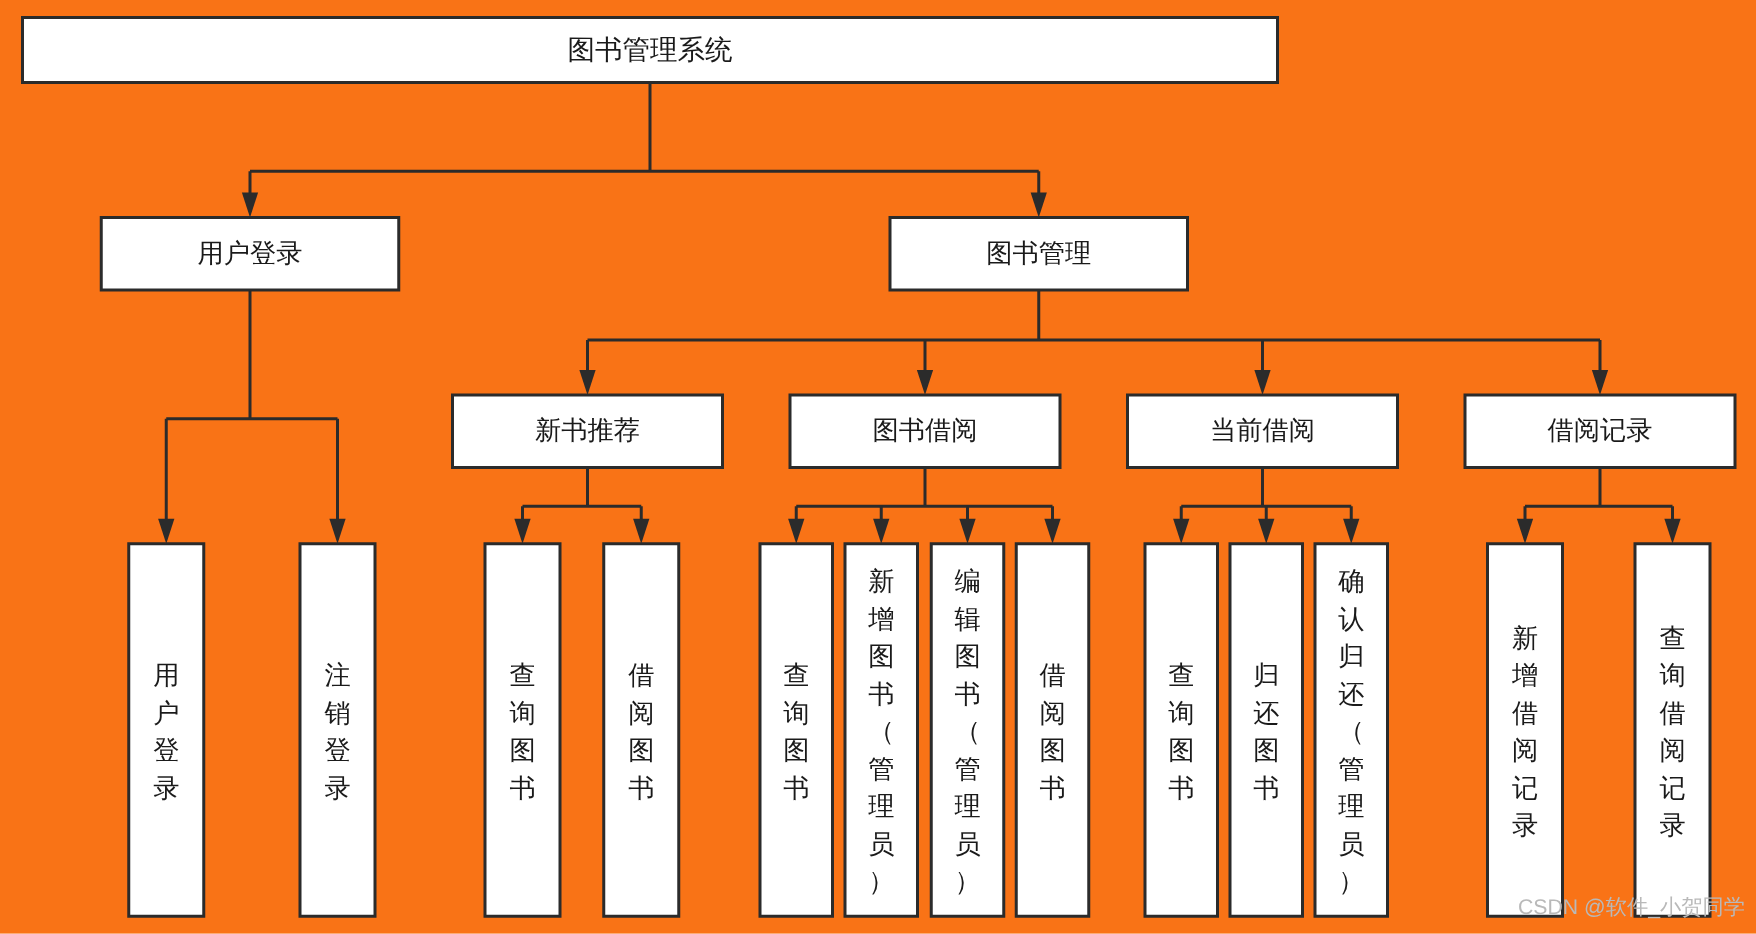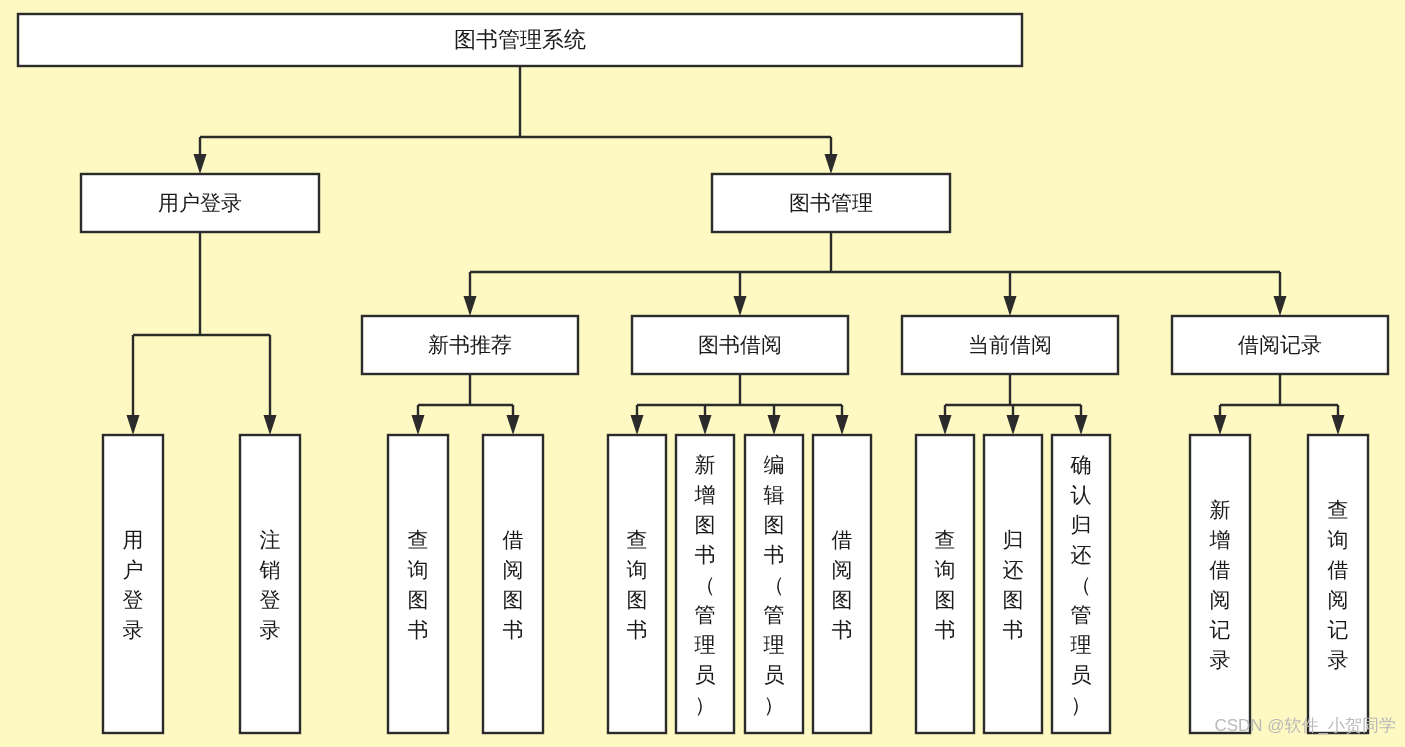--- a/index.html
+++ b/index.html
@@ -8,21 +8,21 @@
     padding: 0;
     background: #ffffff;
   }
   body {
     font-family: "Liberation Sans", "DejaVu Sans", sans-serif;
   }
   #diagram-root {
     position: relative;
     width: 1405px;
     height: 747px;
-    background: #fef9c3;
+    background: #f97316;
     overflow: hidden;
   }
   svg.diagram-canvas {
     position: absolute;
     left: 0;
     top: 0;
     width: 1405px;
     height: 747px;
     display: block;
   }

